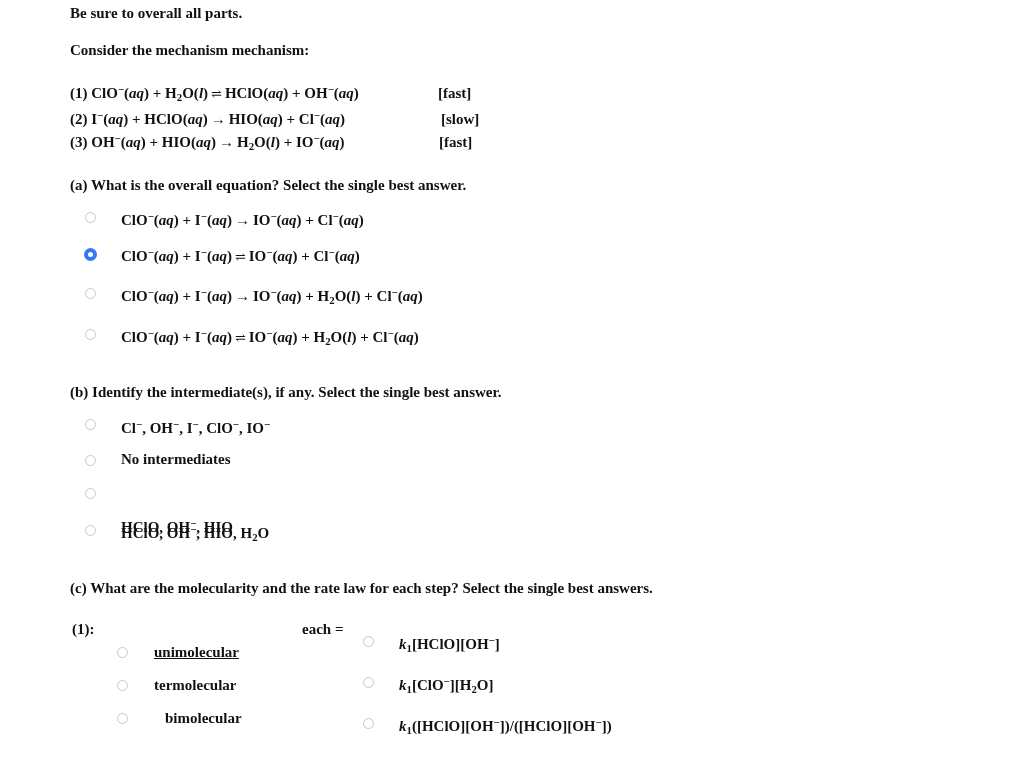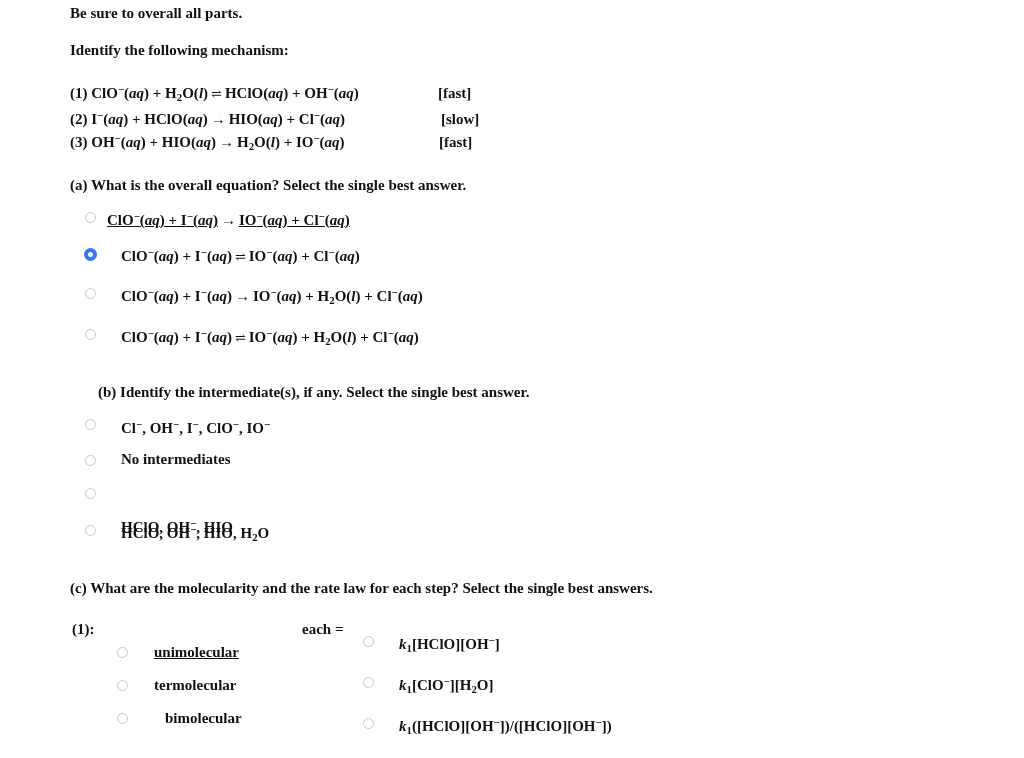--- a/index.html
+++ b/index.html
@@ -21,21 +21,21 @@
       width: 13px; height: 13px; border: 4px solid #3478f6; background: #ffffff;
     }
     .arrow { display: inline-block; margin: 0 3px; font-weight: normal; }
     .eq { display: inline-block; margin: 0 3px; font-weight: normal; font-size: 13px; }
     .label { cursor: pointer; }
   </style>
 </head>
 <body>
 
 <div class="abs" style="left:70px; top:5px;">Be sure to overall all parts.</div>
-<div class="abs" style="left:70px; top:42px;">Identify the following mechanism:</div>
+<div class="abs" style="left:70px; top:42px;">Consider the mechanism mechanism:</div>
 
 <div>
   <div class="abs" style="left:70px; top:85px;">
     <span>(1)</span>
     ClO<sup>−</sup>(<i>aq</i>) + H<sub>2</sub>O(<i>l</i>)<span class="eq">⇌</span>HClO(<i>aq</i>) + OH<sup>−</sup>(<i>aq</i>)
   </div>
   <div class="abs" style="left:438px; top:85px;">[fast]</div>
 
   <div class="abs" style="left:70px; top:111px;">
     <span>(2)</span>
@@ -47,21 +47,21 @@
     <span>(3)</span>
     OH<sup>−</sup>(<i>aq</i>) + HIO(<i>aq</i>)<span class="arrow">→</span>H<sub>2</sub>O(<i>l</i>) + IO<sup>−</sup>(<i>aq</i>)
   </div>
   <div class="abs" style="left:439px; top:134px;">[fast]</div>
 </div>
 
 <div class="abs" style="left:70px; top:177px;">(a) What is the overall equation? Select the single best answer.</div>
 
 <div>
   <span class="radio" style="left:85px; top:212px;"></span>
-  <div class="abs label" style="left:107px; top:212px;text-decoration:underline;">
+  <div class="abs label" style="left:121px; top:212px;">
     ClO<sup>−</sup>(<i>aq</i>) + I<sup>−</sup>(<i>aq</i>)<span class="arrow">→</span>IO<sup>−</sup>(<i>aq</i>) + Cl<sup>−</sup>(<i>aq</i>)
   </div>
 </div>
 <div>
   <span class="radio checked" style="left:84px; top:248px;"></span>
   <div class="abs label" style="left:121px; top:248px;">
     ClO<sup>−</sup>(<i>aq</i>) + I<sup>−</sup>(<i>aq</i>)<span class="eq">⇌</span>IO<sup>−</sup>(<i>aq</i>) + Cl<sup>−</sup>(<i>aq</i>)
   </div>
 </div>
 <div>
@@ -70,21 +70,21 @@
     ClO<sup>−</sup>(<i>aq</i>) + I<sup>−</sup>(<i>aq</i>)<span class="arrow">→</span>IO<sup>−</sup>(<i>aq</i>) + H<sub>2</sub>O(<i>l</i>) + Cl<sup>−</sup>(<i>aq</i>)
   </div>
 </div>
 <div>
   <span class="radio" style="left:85px; top:329px;"></span>
   <div class="abs label" style="left:121px; top:329px;">
     ClO<sup>−</sup>(<i>aq</i>) + I<sup>−</sup>(<i>aq</i>)<span class="eq">⇌</span>IO<sup>−</sup>(<i>aq</i>) + H<sub>2</sub>O(<i>l</i>) + Cl<sup>−</sup>(<i>aq</i>)
   </div>
 </div>
 
-<div class="abs" style="left:70px; top:384px;margin-left:28px;">(b) Identify the intermediate(s), if any. Select the single best answer.</div>
+<div class="abs" style="left:70px; top:384px;">(b) Identify the intermediate(s), if any. Select the single best answer.</div>
 
 <div>
   <span class="radio" style="left:85px; top:419px;"></span>
   <div class="abs label" style="left:121px; top:420px;">
     Cl<sup>−</sup>, OH<sup>−</sup>, I<sup>−</sup>, ClO<sup>−</sup>, IO<sup>−</sup>
   </div>
 </div>
 <div>
   <span class="radio" style="left:85px; top:455px;"></span>
   <div class="abs label" style="left:121px; top:451px;">No intermediates</div>

